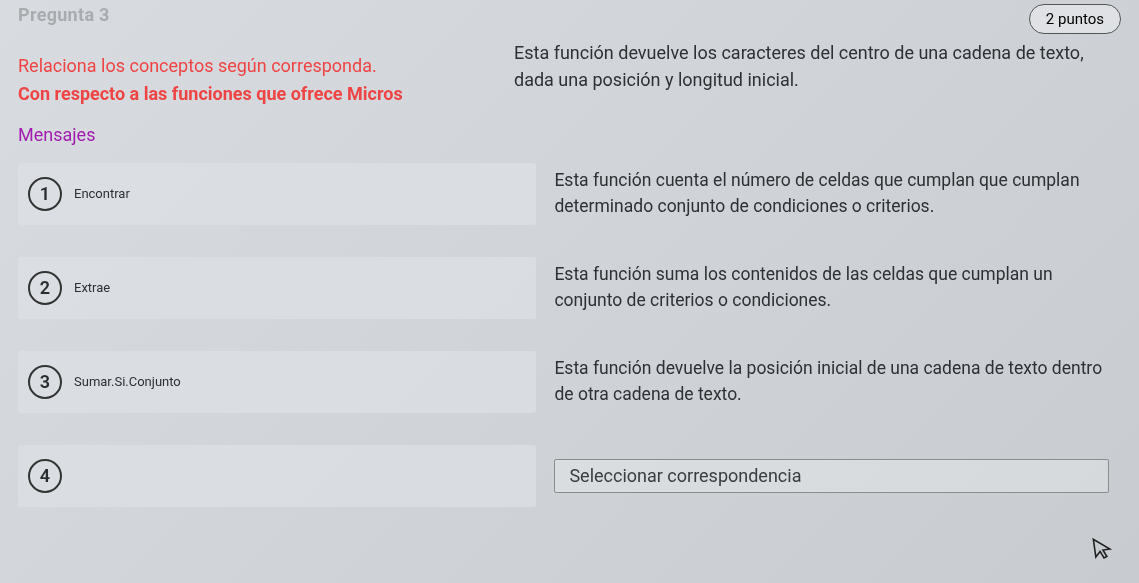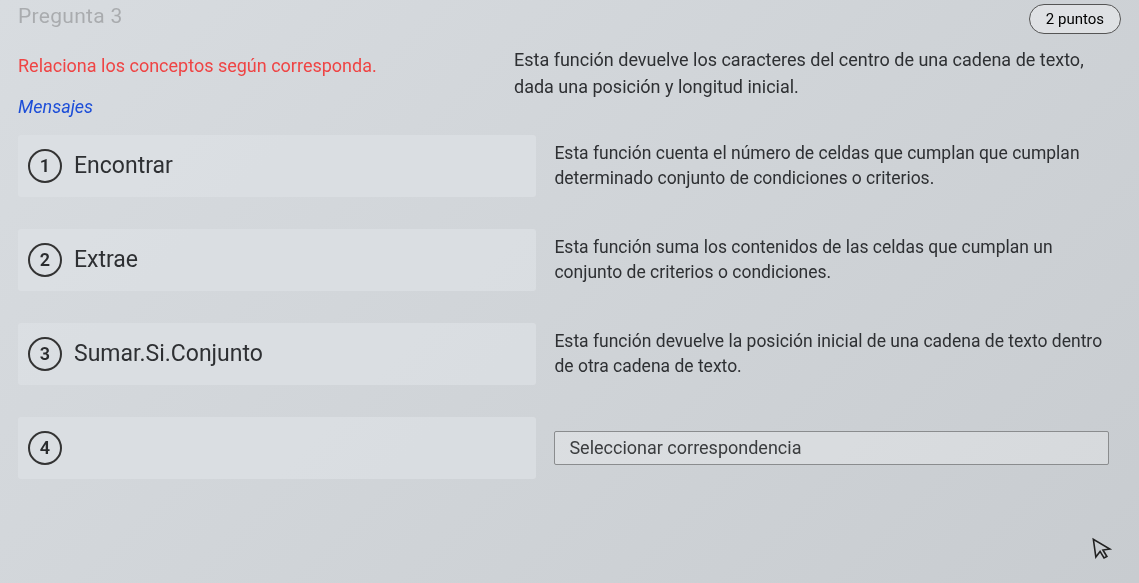--- a/index.html
+++ b/index.html
@@ -13,22 +13,22 @@
       position: relative;
       padding: 0 18px;
     }
     .topline {
       display: flex;
       justify-content: space-between;
       align-items: flex-start;
       padding-top: 4px;
     }
     .qtitle {
-      font-size: 21px;
-      font-weight: 400;
+      font-size: 18px;
+      font-weight: 700;
       color: #555;
       opacity: .35;
       letter-spacing: .3px;
     }
     .points-badge {
       border: 1.5px solid #555;
       border-radius: 18px;
       padding: 5px 16px;
       font-size: 15px;
       background: rgba(255,255,255,.35);
@@ -38,22 +38,21 @@
       margin-top: 18px;
       font-size: 18px;
       color: #ef4444;
       line-height: 1.55;
       max-width: 480px;
     }
     .intro .bold { font-weight: 700; }
     .messages-label {
       margin-top: 16px;
       font-size: 18px;
-      color: #1d4ed8;
-      font-style: italic;
+      color: #a21caf;
     }
     .rows { margin-top: 18px; }
     .row {
       display: flex;
       align-items: stretch;
       margin-bottom: 32px;
       min-height: 62px;
     }
     .left {
       width: 47%;
@@ -72,21 +71,21 @@
       display: flex;
       align-items: center;
       justify-content: center;
       font-size: 18px;
       font-weight: 600;
       margin: 0 12px 0 6px;
       flex-shrink: 0;
       background: transparent;
     }
     .term {
-      font-size: 23px;
+      font-size: 13px;
       color: #2e3033;
     }
     .right {
       width: 53%;
       padding: 4px 12px 4px 18px;
       display: flex;
       align-items: center;
       font-size: 17.5px;
       line-height: 1.45;
       color: #2e3033;
@@ -100,21 +99,21 @@
       font-size: 18px;
       color: #3a3c3e;
       display: flex;
       align-items: center;
       justify-content: space-between;
       cursor: pointer;
     }
     
     .float-desc {
       position: absolute;
-      top: 36px;
+      top: 29px;
       left: 500px;
       right: 28px;
       background: rgba(230,232,234,.0);
       padding: 10px 14px;
       font-size: 18px;
       line-height: 1.5;
       color: #2e3033;
     }
     .cursor {
       position: absolute;
@@ -128,20 +127,21 @@
 </head>
 <body>
 
 <div class="topline">
   <div class="qtitle">Pregunta 3</div>
   <div class="points-badge">2 puntos</div>
 </div>
 
 <div class="intro">
   <span>Relaciona los conceptos según corresponda.</span><br>
+  <span class="bold">Con respecto a las funciones que ofrece Micros</span>
 </div>
 
 <div class="messages-label">Mensajes</div>
 
 <div class="float-desc">Esta función devuelve los caracteres del centro de una cadena de texto, dada una posición y longitud inicial.</div>
 
 <div class="rows">
 
   <div class="row">
     <div class="left">

